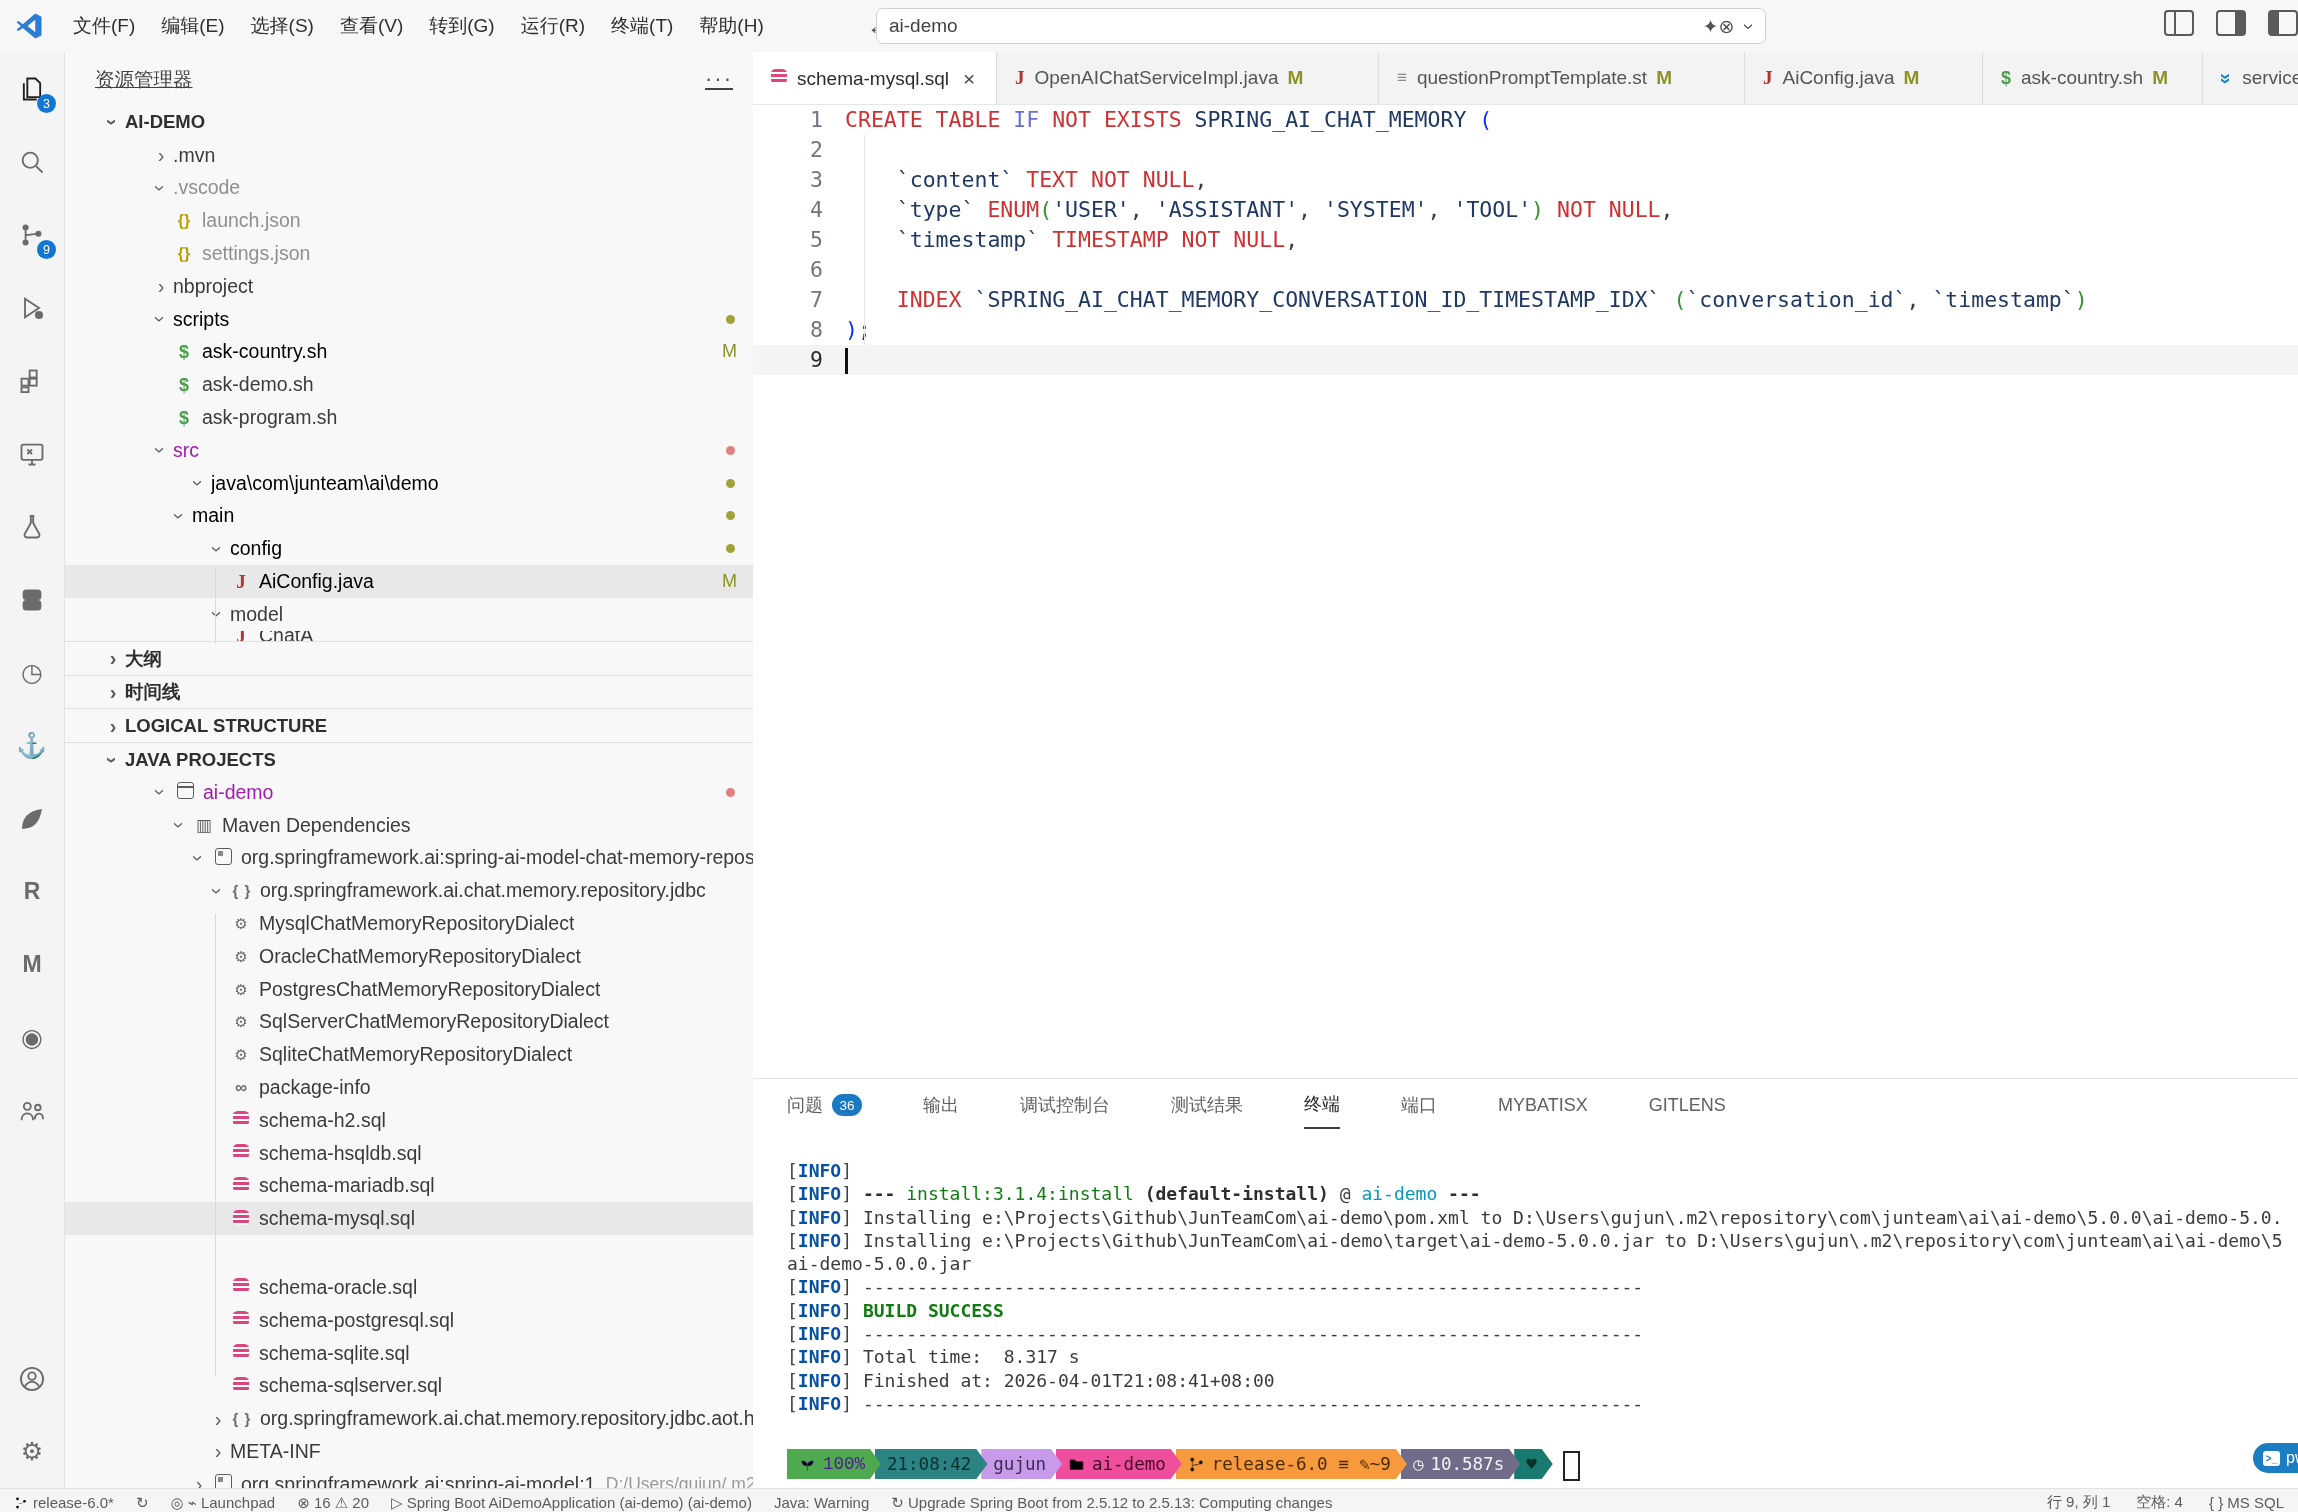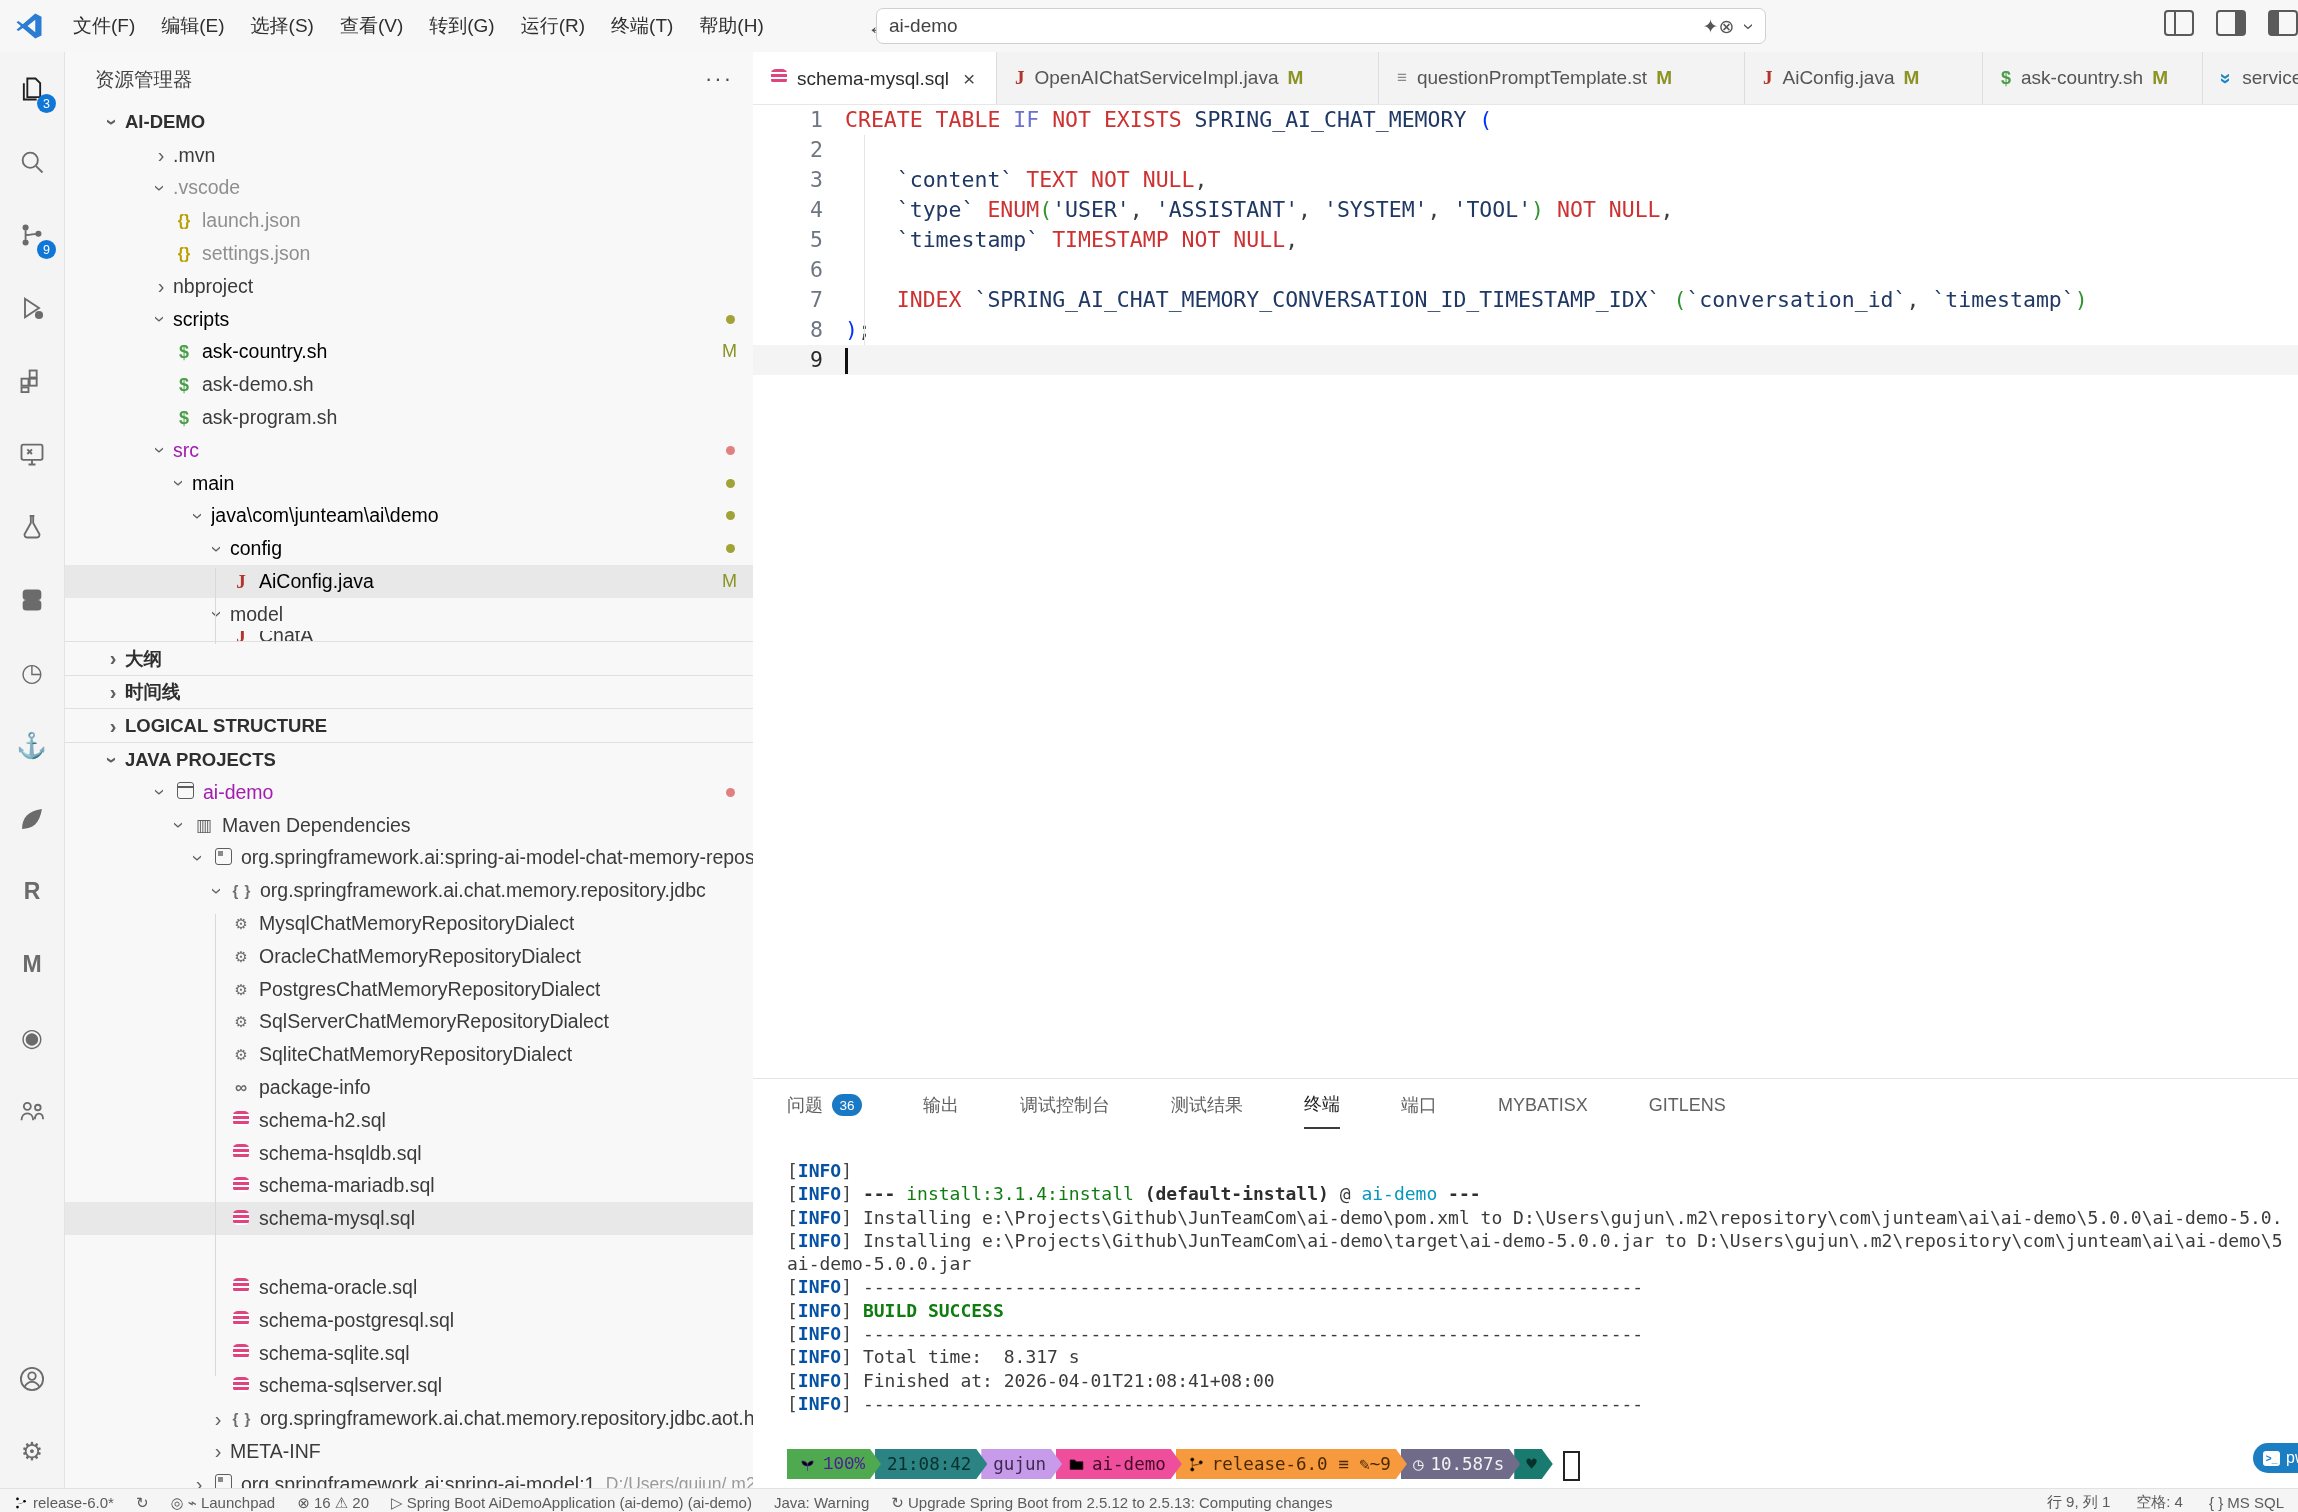--- a/index.html
+++ b/index.html
@@ -36,21 +36,21 @@
   .ab-glyph{font-size:25px;line-height:1;}
   .ab-letter{font-size:23px;font-weight:bold;}
   .ab-badge{position:absolute;right:8px;bottom:12px;min-width:19px;height:19px;border-radius:10px;
             background:#1177d7;color:#fff;font-size:12.5px;display:flex;align-items:center;justify-content:center;
             padding:0 3px;box-sizing:border-box;}
   #ab-bottom{position:absolute;left:0;bottom:0;width:64px;}
 
   
   #sidebar{position:absolute;left:65px;top:52px;width:688px;bottom:24px;background:#f8f8f8;
            border-right:1px solid #e3e3e3;overflow:hidden;font-size:19.5px;}
-  #sb-head{height:54px;display:flex;align-items:center;padding:0 20px 0 30px;color:#424242;}
+  #sb-head{height:54px;display:flex;align-items:center;padding:0 20px 0 30px;color:#424242;text-decoration:underline;}
   #sb-head .grow{flex:1;}
   #sb-more{font-size:22px;letter-spacing:2px;color:#4c4c4c;}
   .row{height:32.8px;display:flex;align-items:center;white-space:nowrap;position:relative;overflow:hidden;}
   .row.sel{background:#e8e8e8;}
   .row .chev{width:24px;flex:none;text-align:center;color:#5f5f5f;font-size:20px;line-height:1;}
   .row .chev.open{transform:rotate(90deg);}
   .row .ficon{width:24px;flex:none;text-align:center;margin-right:6px;font-size:17px;line-height:1;}
   .row .lbl{overflow:hidden;}
   .row .desc{color:#9a9a9a;margin-left:10px;font-size:17.5px;overflow:hidden;}
   .row .badge{position:absolute;right:16px;font-size:18px;}
@@ -315,28 +315,28 @@
       <div class="row" style="padding-left: 103px;">
         <span class="chev" style="width: 4px;"></span>
         <span class="ficon"><span class="ic-sh">$</span></span>
         <span class="lbl c-normal">ask-program.sh</span>
       </div>
       <div class="row" style="padding-left: 84px;">
         <span class="chev open">›</span>
         <span class="lbl c-red">src</span>
         <span class="dot red"></span>
       </div>
+      <div class="row" style="padding-left: 122px;">
+        <span class="chev open">›</span>
+        <span class="lbl c-olive">java\com\junteam\ai\demo</span>
+        <span class="dot olive"></span>
+      </div>
       <div class="row" style="padding-left: 103px;">
         <span class="chev open">›</span>
         <span class="lbl c-olive">main</span>
-        <span class="dot olive"></span>
-      </div>
-      <div class="row" style="padding-left: 122px;">
-        <span class="chev open">›</span>
-        <span class="lbl c-olive">java\com\junteam\ai\demo</span>
         <span class="dot olive"></span>
       </div>
       <div class="row" style="padding-left: 141px;">
         <span class="chev open">›</span>
         <span class="lbl c-olive">config</span>
         <span class="dot olive"></span>
       </div>
       <div class="row sel" style="padding-left: 160px;">
         <span class="chev" style="width: 4px;"></span>
         <span class="ficon"><span class="ic-java">J</span></span>

